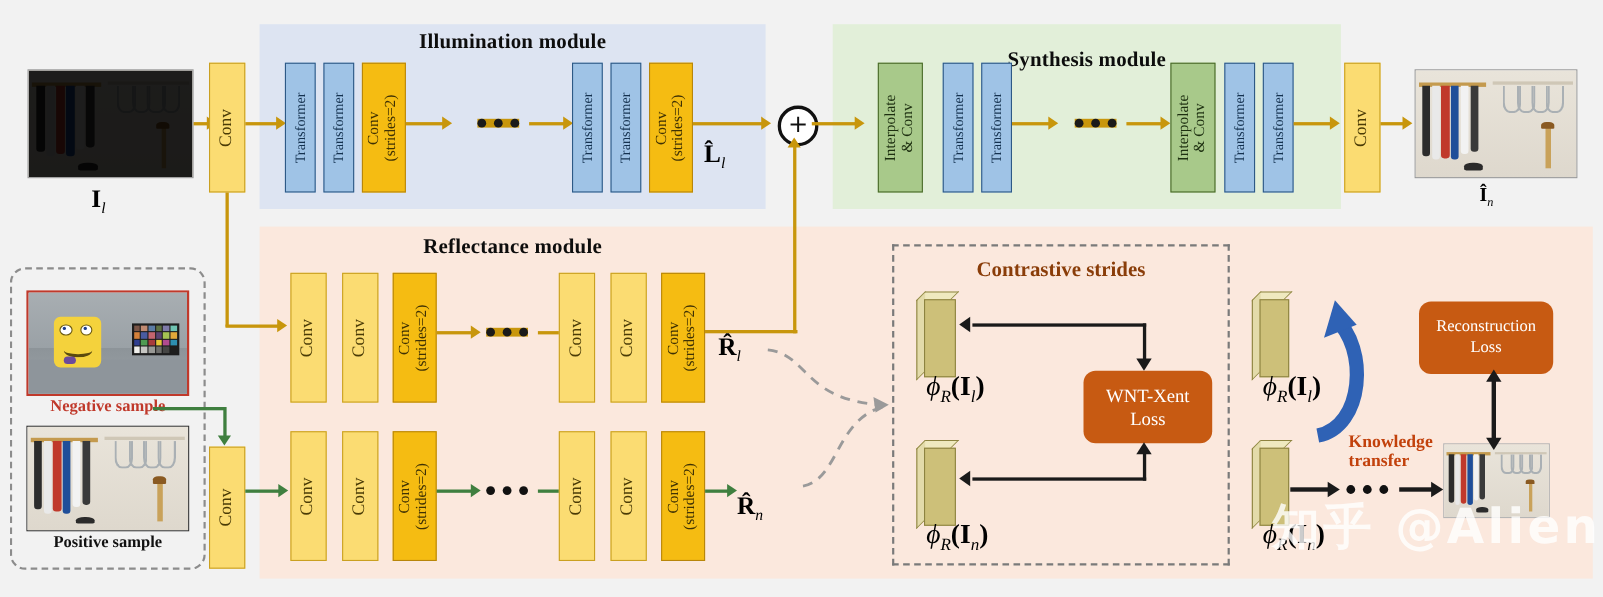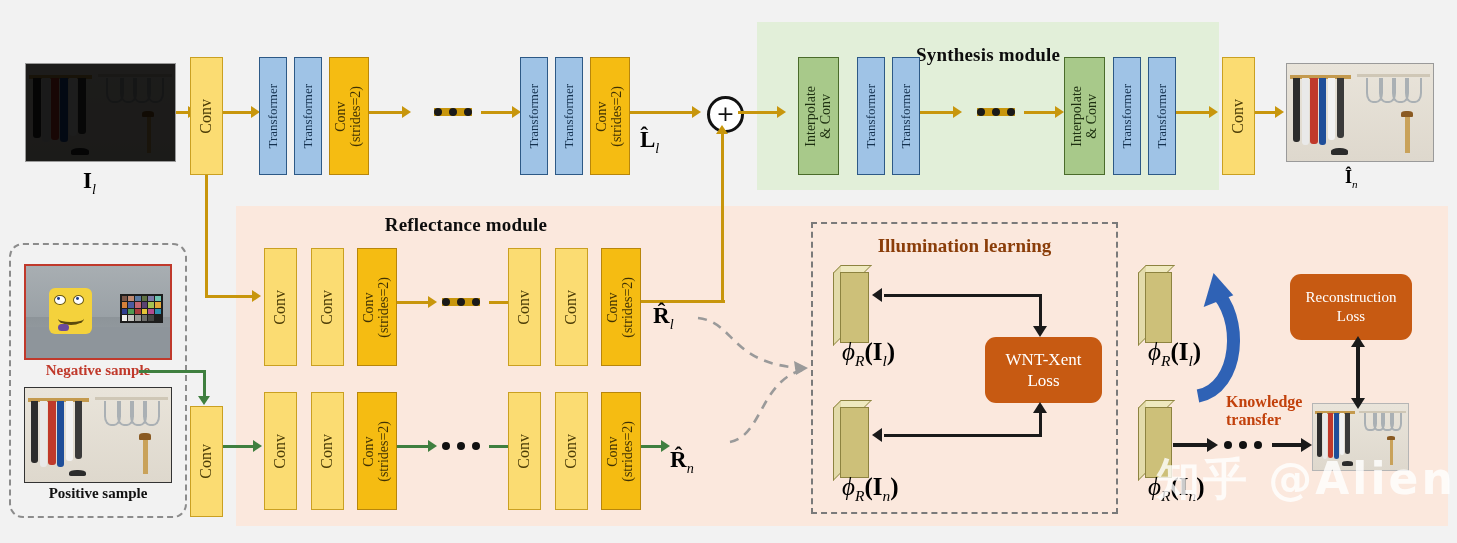--- a/index.html
+++ b/index.html
@@ -111,20 +111,23 @@
     font-family:"DejaVu Sans",sans-serif;pointer-events:none;white-space:nowrap;}
 
   .oplus{position:absolute;border-radius:50%;background:#fff;border:3px solid #111;
     display:flex;align-items:center;justify-content:center;font-size:25px;color:#111;font-family:"DejaVu Sans",sans-serif;line-height:1;}
 </style>
 </head>
 <body>
 
 <div id="stage">
 
+  <div class="panel panel-illum" style="left:236px;top:22px;width:460px;height:168px;">
+    <div class="panel-title" style="top:6px;font-size:19px;">Illumination module</div>
+  </div>
 
   <div class="panel panel-synth" style="left:757px;top:22px;width:462px;height:168px;">
     <div class="panel-title" style="top:22px;font-size:19px;">Synthesis module</div>
   </div>
 
   <div class="panel panel-reflect" style="left:236px;top:206px;width:1212px;height:320px;">
     <div class="panel-title" style="top:8px;width:460px;left:0;font-size:19px;">Reflectance module</div>
   </div>
 
   <div class="imgbox" style="left:25px;top:63px;width:151px;height:99px;border:1px solid #9a9a9a;">
@@ -422,21 +425,21 @@
 
   <div class="mathlbl" style="left:670px;top:447px;font-size:23px;"><span class="bf">R̂</span><sub>n</sub></div>
 
   <svg class="abs" style="left:690px;top:296px;width:130px;height:140px;overflow:visible;">
     <path d="M 8 22 C 45 26 40 68 112 72" fill="none" stroke="#9a9a9a" stroke-width="2.6" stroke-dasharray="9 7"></path>
     <path d="M 40 146 C 72 140 70 86 112 74" fill="none" stroke="#9a9a9a" stroke-width="2.6" stroke-dasharray="9 7"></path>
     <polygon points="118,72 104,65 106,79" fill="#9a9a9a"></polygon>
   </svg>
 
   <div class="dashpanel" style="left:811px;top:222px;width:307px;height:292px;">
-    <div class="sub-title" style="top:11px;font-size:19px;">Illumination learning</div>
+    <div class="sub-title" style="top:11px;font-size:19px;">Contrastive strides</div>
   </div>
 
   <div class="slab" style="left:833px;top:265px;width:36px;height:78px;">
     <div class="top"></div>
       <div class="side"></div>
       <div class="front"></div>
   </div>
   <div class="mathlbl" style="left:842px;top:338px;font-size:25px;">
     <span class="it">ϕ</span><sub>R</sub><span class="bf">(I</span><sub>l</sub><span class="bf">)</span>
   </div>

